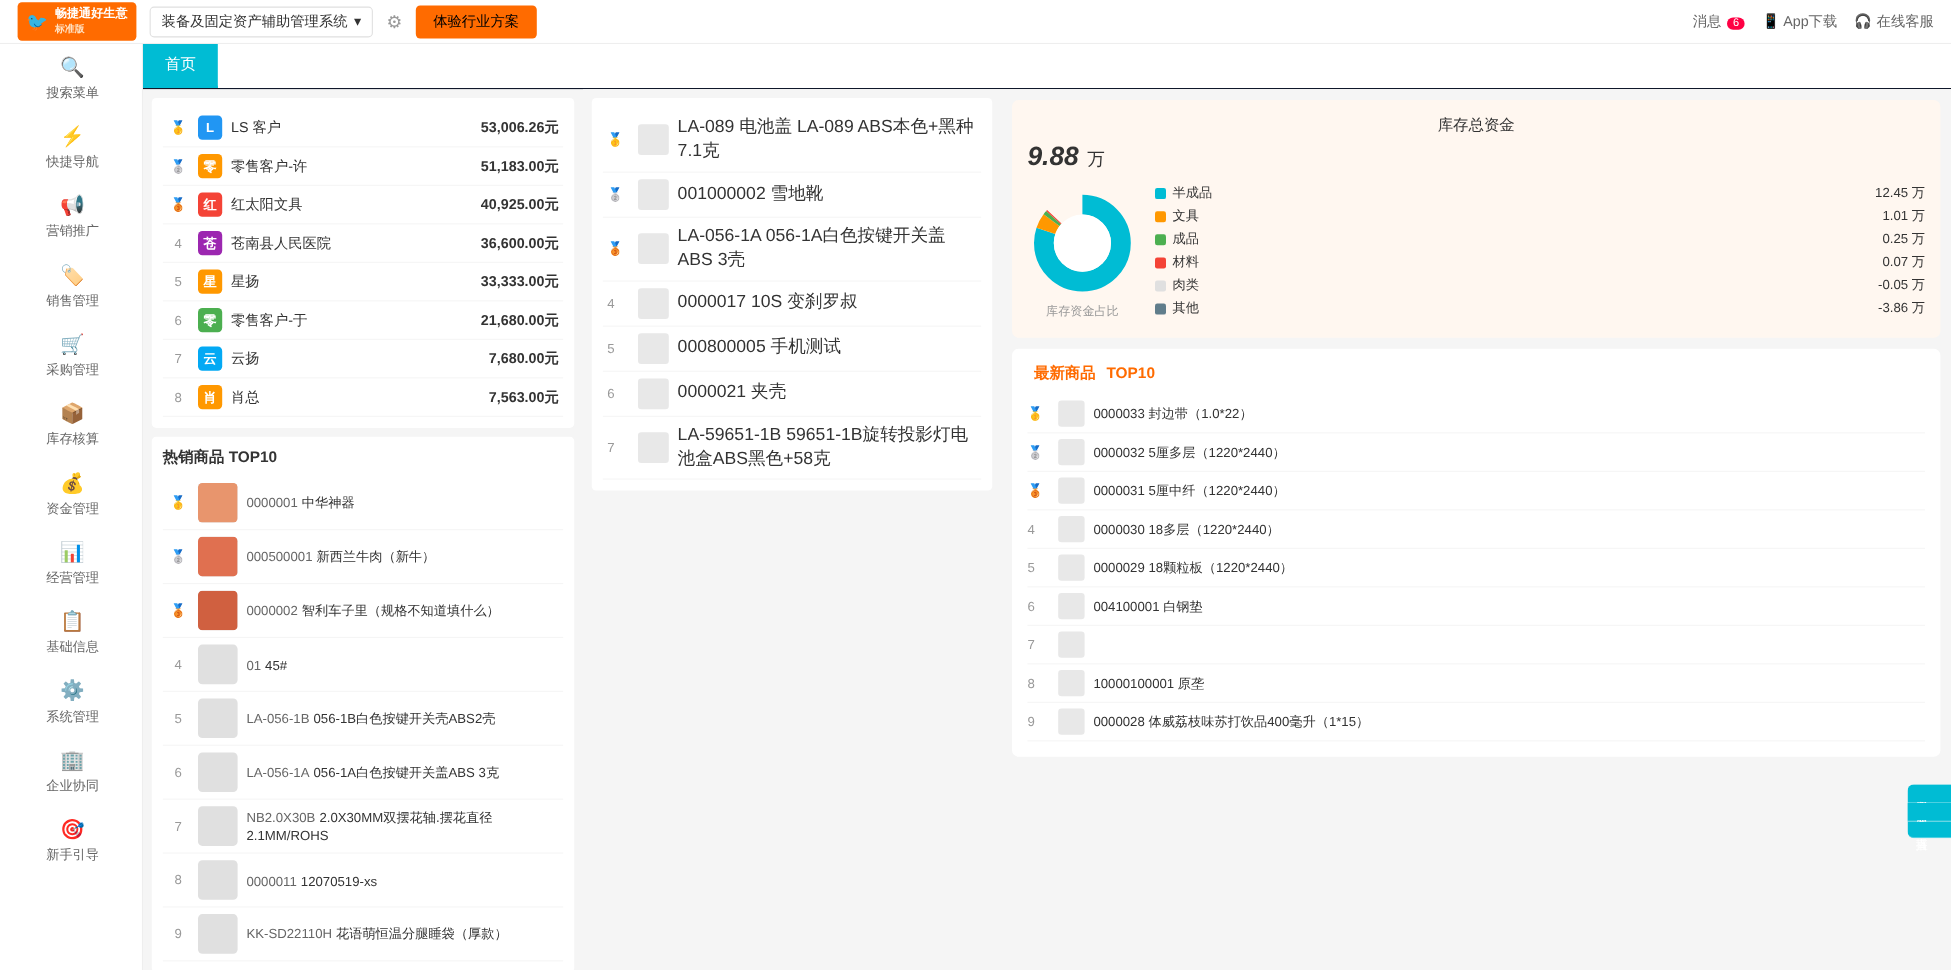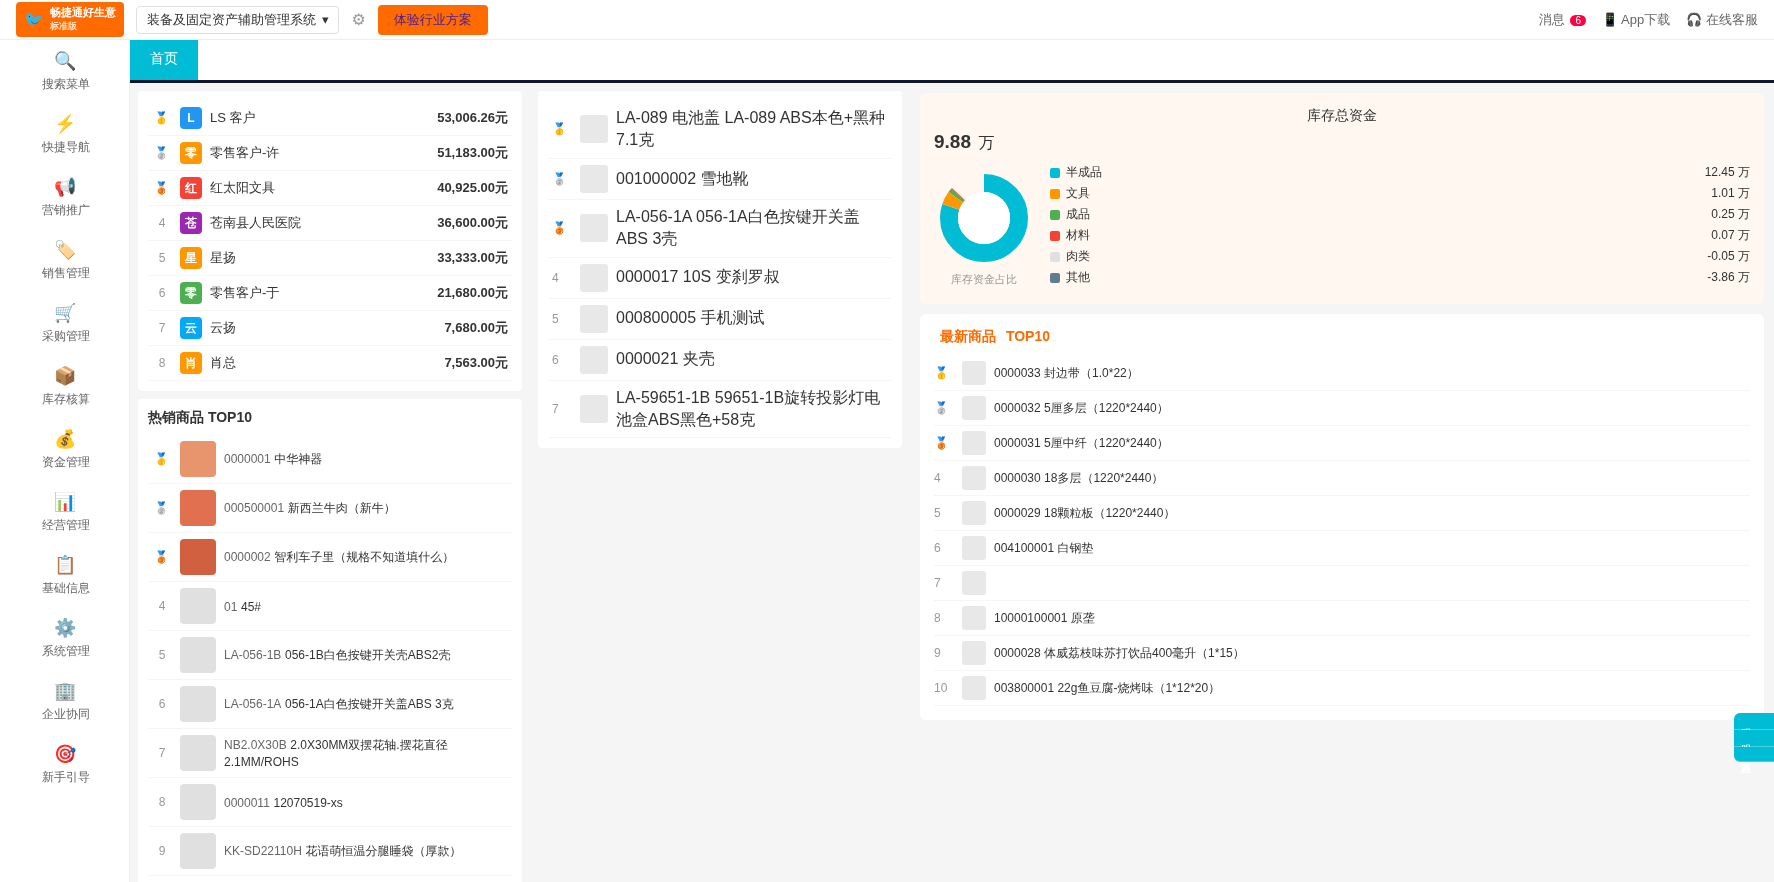--- a/index.html
+++ b/index.html
@@ -7,32 +7,32 @@
 
     
     .top-bar { height: 40px; background: #fff; border-bottom: 1px solid #eee; display: flex; align-items: center; padding: 0 16px; justify-content: space-between; position: fixed; top: 0; left: 0; right: 0; z-index: 100; }
     .top-bar-left { display: flex; align-items: center; gap: 12px; }
     .logo-area { display: flex; align-items: center; gap: 6px; background: #ff6b00; color: #fff; padding: 4px 8px; border-radius: 4px; font-size: 12px; font-weight: bold; }
     .logo-icon { font-size: 16px; }
     .logo-text { font-size: 11px; line-height: 1.2; }
     .logo-sub { font-size: 9px; color: #ffe0c0; }
     .system-select { display: flex; align-items: center; gap: 6px; border: 1px solid #e0e0e0; border-radius: 4px; padding: 4px 10px; background: #fff; cursor: pointer; font-size: 13px; }
     .gear-btn { background: none; border: none; cursor: pointer; color: #999; font-size: 16px; }
-    .trial-btn { background: #ff6b00; color: #4c1d95; border: none; border-radius: 4px; padding: 6px 16px; cursor: pointer; font-size: 13px; }
+    .trial-btn { background: #ff6b00; color: #000000; border: none; border-radius: 4px; padding: 6px 16px; cursor: pointer; font-size: 13px; }
     .top-bar-right { display: flex; align-items: center; gap: 16px; font-size: 13px; color: #666; }
     .badge { background: #f04; color: #fff; border-radius: 10px; font-size: 10px; padding: 0 5px; margin-left: 2px; }
 
     
     .sidebar { position: fixed; top: 0; left: 0; width: 130px; height: 100vh; background: #fff; border-right: 1px solid #eee; padding-top: 40px; z-index: 99; }
     .sidebar-item { display: flex; flex-direction: column; align-items: center; padding: 10px 4px; cursor: pointer; color: #666; font-size: 12px; gap: 4px; border-left: 3px solid transparent; }
     .sidebar-icon { font-size: 18px; }
 
     
     .main { margin-left: 130px; padding-top: 40px; }
-    .page-tabs { background: #fff; border-bottom: 3px solid #0f172a; display: flex; }
+    .page-tabs { background: #fff; border-bottom: 1px solid #0f172a; display: flex; }
     .page-tab { padding: 10px 20px; cursor: pointer; font-size: 14px; border-bottom: 2px solid transparent; }
     .page-tab.active { color: #fff; background: #00bcd4; border-bottom: 2px solid #00bcd4; }
 
     
     .content-area { display: flex; gap: 0; padding: 0; }
     .left-panel { flex: 0 0 400px; }
     .center-panel { flex: 0 0 380px; background: #f5f5f5; }
     .right-panel { flex: 1; background: #f5f5f5; padding: 10px; min-width: 300px; }
 
     
@@ -57,21 +57,21 @@
     
     .center-card { background: #fff; margin: 8px; border-radius: 4px; padding: 10px; }
     .center-row { display: flex; align-items: center; padding: 6px 4px; border-bottom: 1px solid #f5f5f5; gap: 8px; }
     .center-rank { width: 20px; font-size: 12px; color: #999; }
     .center-img { width: 28px; height: 28px; background: #e8e8e8; border-radius: 3px; display: flex; align-items: center; justify-content: center; font-size: 10px; color: #aaa; }
     .center-info { flex: 1; font-size: 16px; color: #333; line-height: 1.4; }
 
     
     .inventory-card { background: #fff7f0; border-radius: 6px; padding: 14px; margin-bottom: 10px; }
     .inventory-title { font-size: 14px; color: #333; margin-bottom: 6px; text-align: center; }
-    .inventory-amount { font-size: 19px; font-weight: bold; color: #333; }
+    .inventory-amount { font-size: 24px; font-weight: bold; color: #333; font-style: italic; }
     .inventory-unit { font-size: 16px; color: #333; margin-left: 4px; }
 
     .chart-area { display: flex; gap: 16px; align-items: center; margin-top: 10px; }
     .donut-chart { position: relative; width: 100px; height: 100px; }
     .donut-chart svg { width: 100%; height: 100%; }
     .chart-legend { flex: 1; }
     .legend-item { display: flex; align-items: center; gap: 6px; margin-bottom: 4px; font-size: 12px; }
     .legend-dot { width: 10px; height: 10px; border-radius: 2px; flex-shrink: 0; }
     .legend-name { flex: 1; color: #333; }
     .legend-value { color: #333; font-size: 12px; }
@@ -541,29 +541,20 @@
   </div>
             <div class="new-prod-row">
     <span class="new-rank">9</span>
     <div class="new-img" style="background:#e8e8e8;width:24px;height:24px;border-radius:3px;"></div>
     <div class="new-info">
       <span>0000028</span>
       <span>  </span>
       <span>体威荔枝味苏打饮品400毫升（1*15）</span>
     </div>
   </div>
-            <div class="new-prod-row">
-    <span class="new-rank">10</span>
-    <div class="new-img" style="background:#e8e8e8;width:24px;height:24px;border-radius:3px;"></div>
-    <div class="new-info">
-      <span>003800001</span>
-      <span>  </span>
-      <span>22g鱼豆腐-烧烤味（1*12*20）</span>
-    </div>
-  </div>
           </div>
       </div>
     </div>
 
   </div>
 </div>
 
 <div class="float-btns" id="float-btns">
     <div class="float-btn">客服热线</div>
     <div class="float-btn">服务社区</div>

